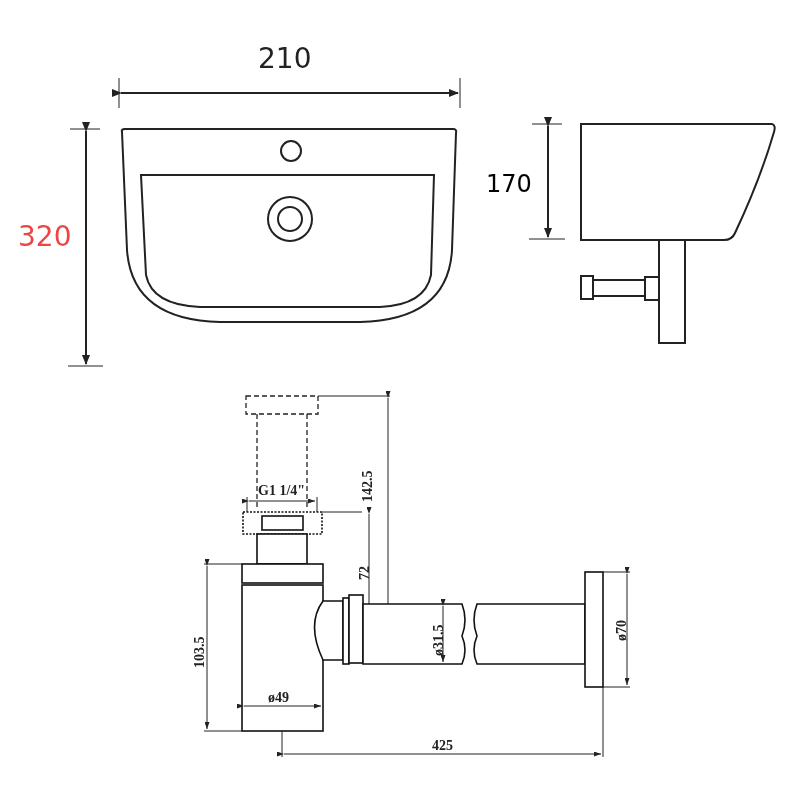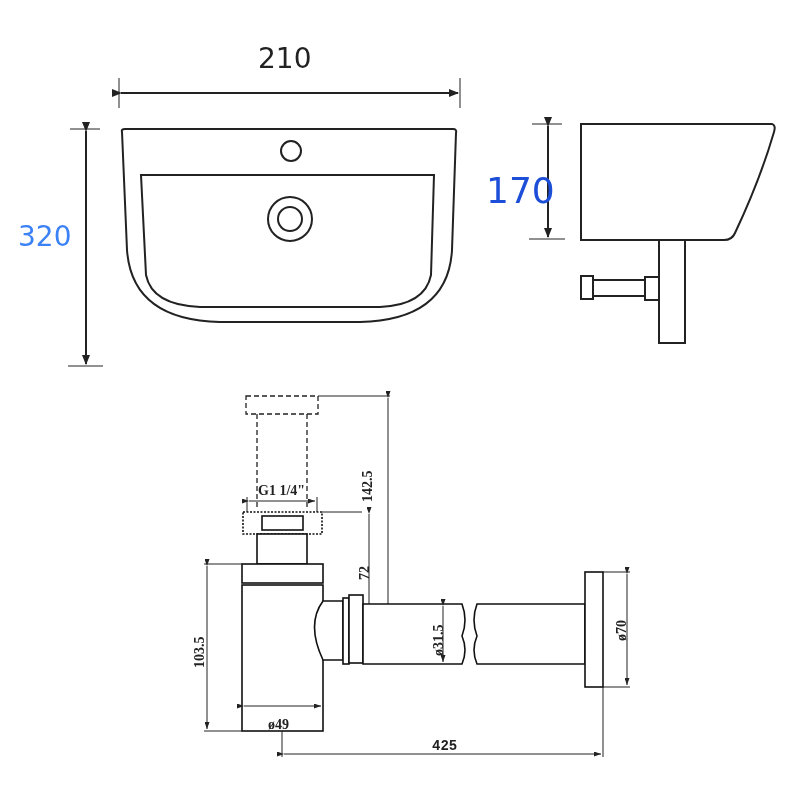--- a/index.html
+++ b/index.html
@@ -104,23 +104,23 @@
 
     <line class="thin" x1="244" y1="706" x2="321" y2="706" marker-start="url(#arrS)" marker-end="url(#arrS)"></line>
 
     <line class="thin" x1="282" y1="731" x2="282" y2="757"></line>
     <line class="thin" x1="603" y1="687" x2="603" y2="757"></line>
     <line class="thin" x1="284" y1="754" x2="601" y2="754" marker-start="url(#arrS)" marker-end="url(#arrS)"></line>
   </g>
 </svg>
 
 <div class="sans" style="position:absolute;left:258px;top:42px;font-size:28px;color:#222;">210</div>
-<div class="sans" style="position:absolute;left:18px;top:220px;font-size:28px;color:#3b82f6;">320</div>
-<div class="sans" style="position:absolute;left:486px;top:170px;font-size:36px;color:#1d4ed8;text-align:right;">170</div>
+<div class="sans" style="position:absolute;left:18px;top:220px;font-size:28px;color:#ef4444;">320</div>
+<div class="sans" style="position:absolute;left:486px;top:170px;font-size:24px;color:#000000;text-align:right;">170</div>
 
 <div class="serif" style="position:absolute;left:258px;top:483px;font-size:14px;color:#222;">G1 1/4"</div>
 <div class="serif" style="position:absolute;left:360px;top:502px;font-size:14px;color:#222;transform:rotate(-90deg);transform-origin:left top;">142.5</div>
 <div class="serif" style="position:absolute;left:357px;top:580px;font-size:14px;color:#222;transform:rotate(-90deg);transform-origin:left top;">72</div>
 <div class="serif" style="position:absolute;left:192px;top:668px;font-size:14px;color:#222;transform:rotate(-90deg);transform-origin:left top;">103.5</div>
-<div class="serif" style="position:absolute;left:268px;top:690px;font-size:14px;color:#222;margin-top:27px;">ø49</div>
+<div class="serif" style="position:absolute;left:268px;top:690px;font-size:14px;color:#222;">ø49</div>
 <div class="serif" style="position:absolute;left:431px;top:656px;font-size:14px;color:#222;transform:rotate(-90deg);transform-origin:left top;">ø31.5</div>
 <div class="serif" style="position:absolute;left:614px;top:641px;font-size:14px;color:#222;transform:rotate(-90deg);transform-origin:left top;">ø70</div>
-<div class="serif" style="position:absolute;left:432px;top:738px;font-size:14px;color:#222;font-family:Liberation Mono, monospace;">425</div>
+<div class="serif" style="position:absolute;left:432px;top:738px;font-size:14px;color:#222;">425</div>
 
 </body></html>

